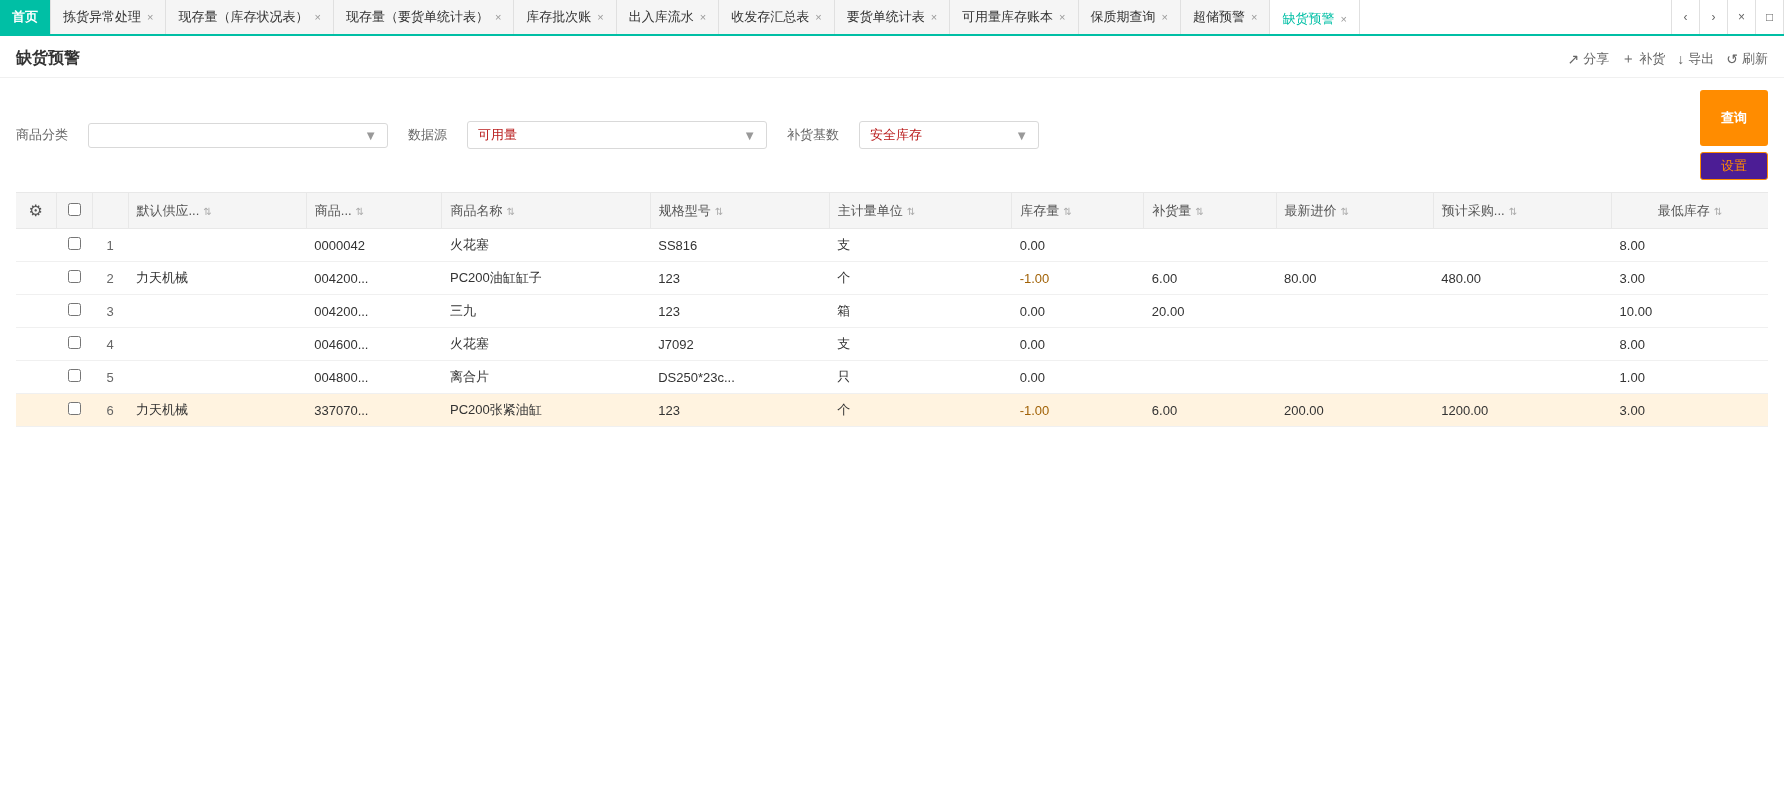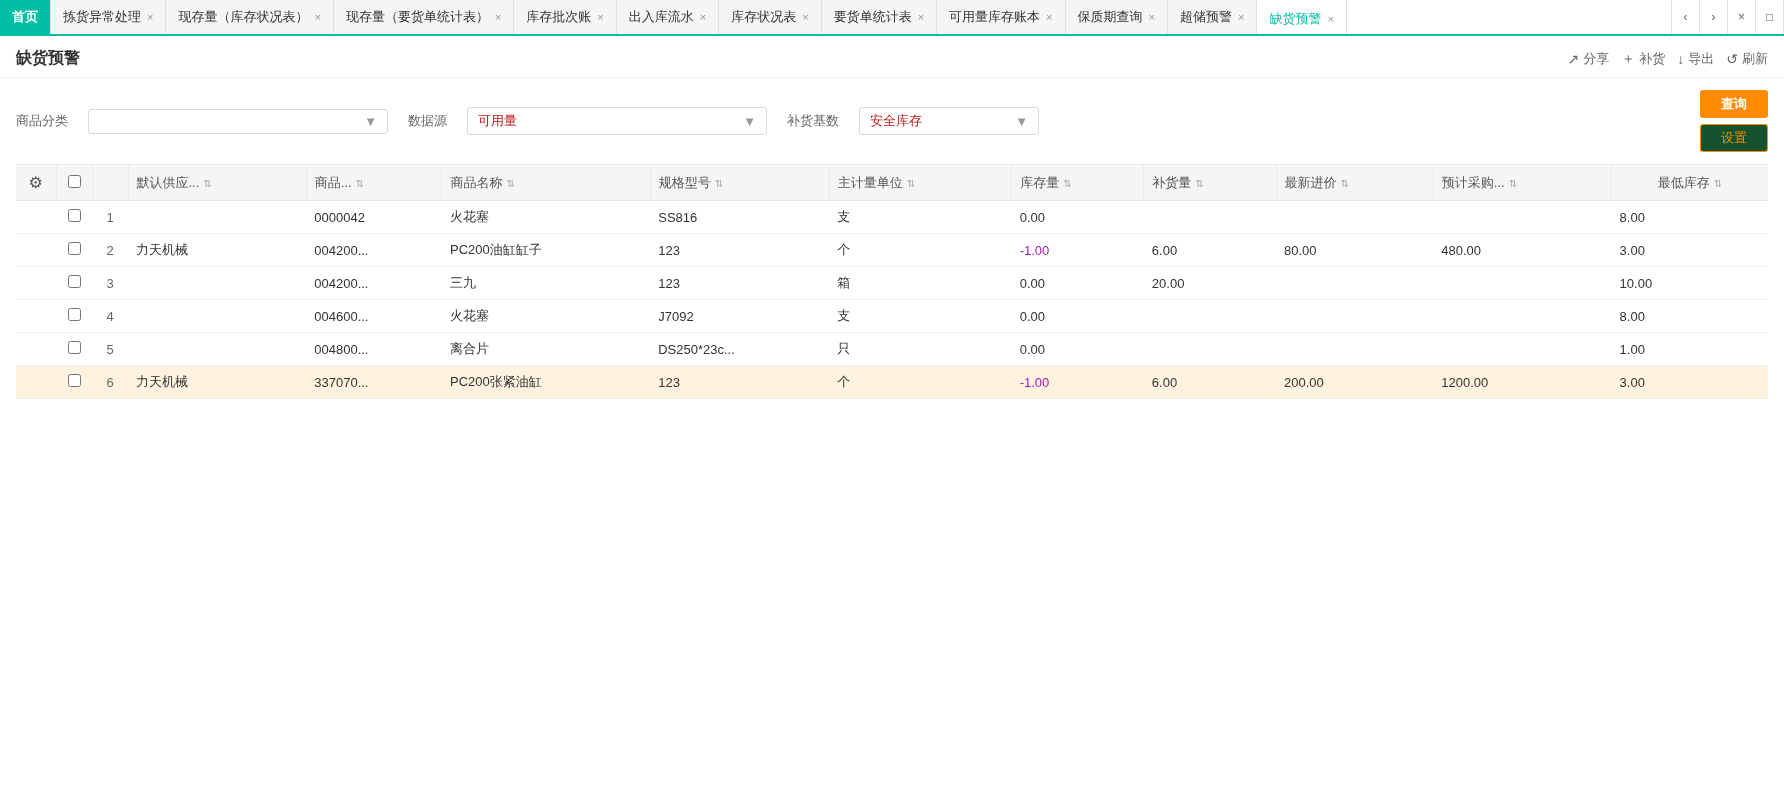--- a/index.html
+++ b/index.html
@@ -146,27 +146,27 @@
       margin-left: auto;
       display: flex;
       flex-direction: column;
       gap: 6px;
     }
     .btn-query {
       background: #ff8c00;
       color: #fff;
       border: none;
       border-radius: 3px;
-      padding: 5px 20px;
+      padding: 19px 20px;
       cursor: pointer;
       font-size: 13px;
       font-weight: bold;
     }
     .btn-settings {
-      background: #14532d;
+      background: #4c1d95;
       color: #ff8c00;
       border: 1px solid #ff8c00;
       border-radius: 3px;
       padding: 4px 20px;
       cursor: pointer;
       font-size: 13px;
     }
 
     
     .table-container {
@@ -199,21 +199,21 @@
     }
     tbody tr.highlighted { background: #fff3e0; }
 
     .settings-col { width: 40px; text-align: center; }
     .checkbox-col { width: 36px; text-align: center; }
     .num-col { width: 36px; text-align: center; color: #666; }
 
     .gear-icon { font-size: 16px; cursor: pointer; color: #555; }
     input[type="checkbox"] { cursor: pointer; }
 
-    .negative { color: #a21caf; }
+    .negative { color: #a16207; }
   </style>
 </head>
 <body>
 
 <div class="tab-bar">
 
   <div id="tabs-container" style="display:flex;align-items:center;flex:1;overflow:hidden;">
       <div class="tab-item home">
         <span>首页</span>
       </div>
@@ -231,21 +231,21 @@
       </div>
       <div class="tab-item">
         <span>库存批次账</span>
         <span class="tab-close">×</span>
       </div>
       <div class="tab-item">
         <span>出入库流水</span>
         <span class="tab-close">×</span>
       </div>
       <div class="tab-item">
-        <span>库存状况表</span>
+        <span>收发存汇总表</span>
         <span class="tab-close">×</span>
       </div>
       <div class="tab-item">
         <span>要货单统计表</span>
         <span class="tab-close">×</span>
       </div>
       <div class="tab-item">
         <span>可用量库存账本</span>
         <span class="tab-close">×</span>
       </div>

